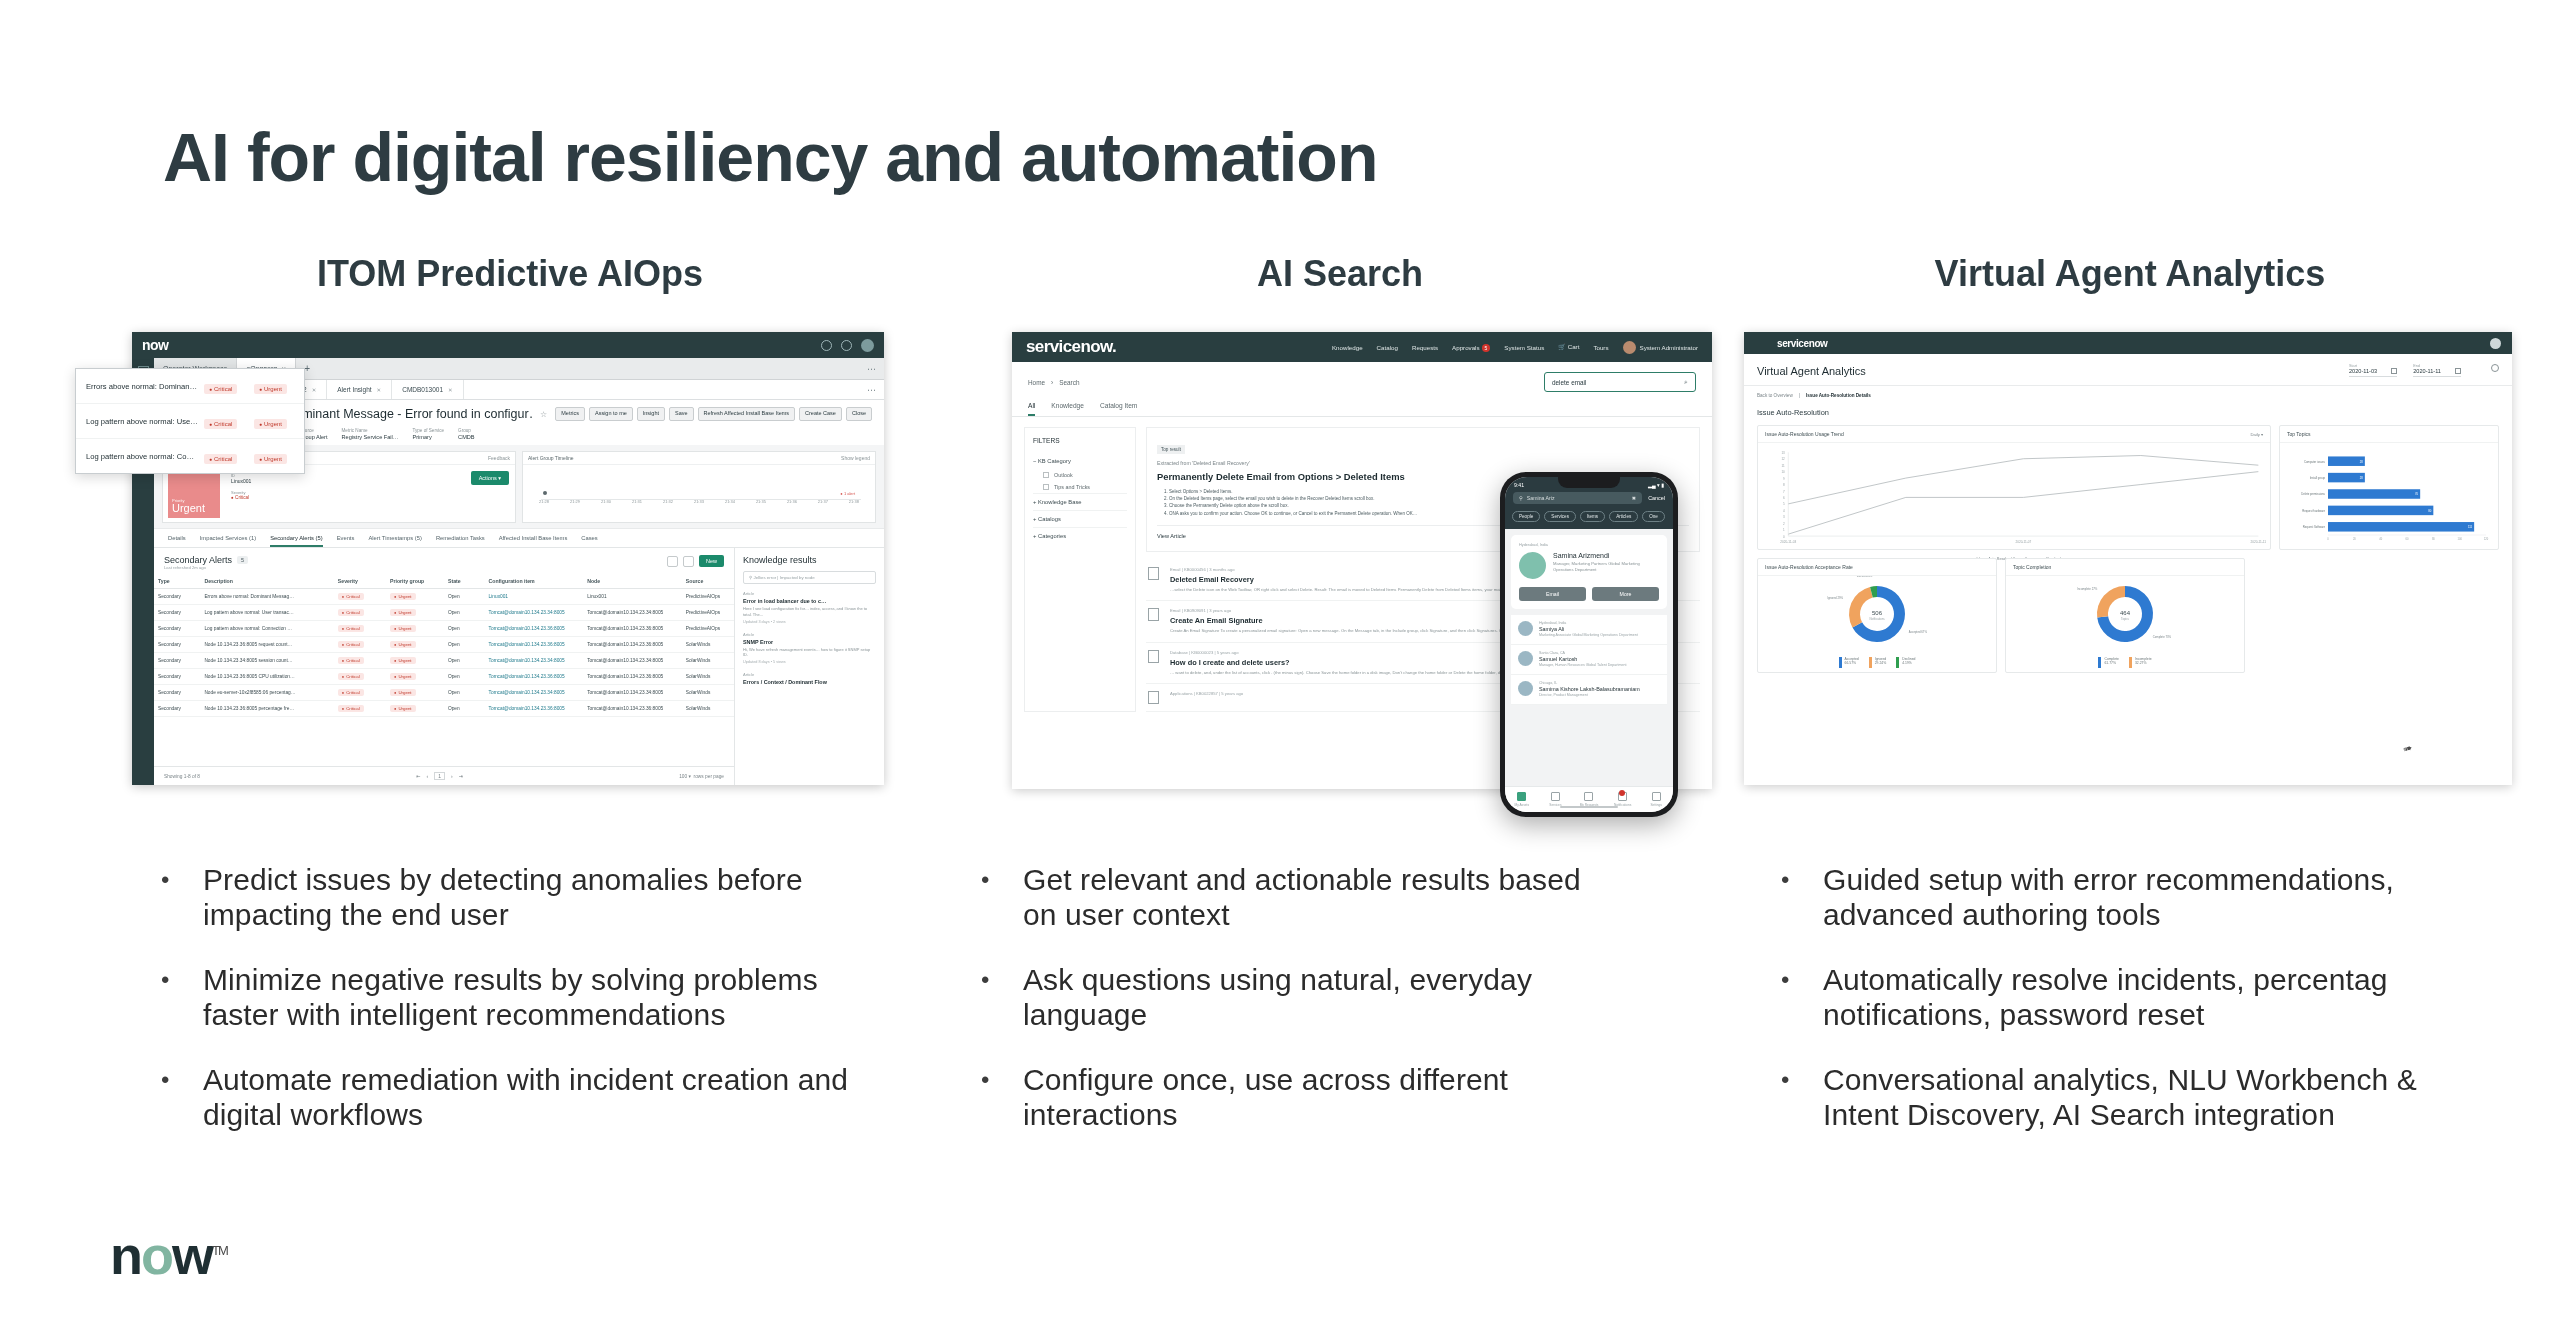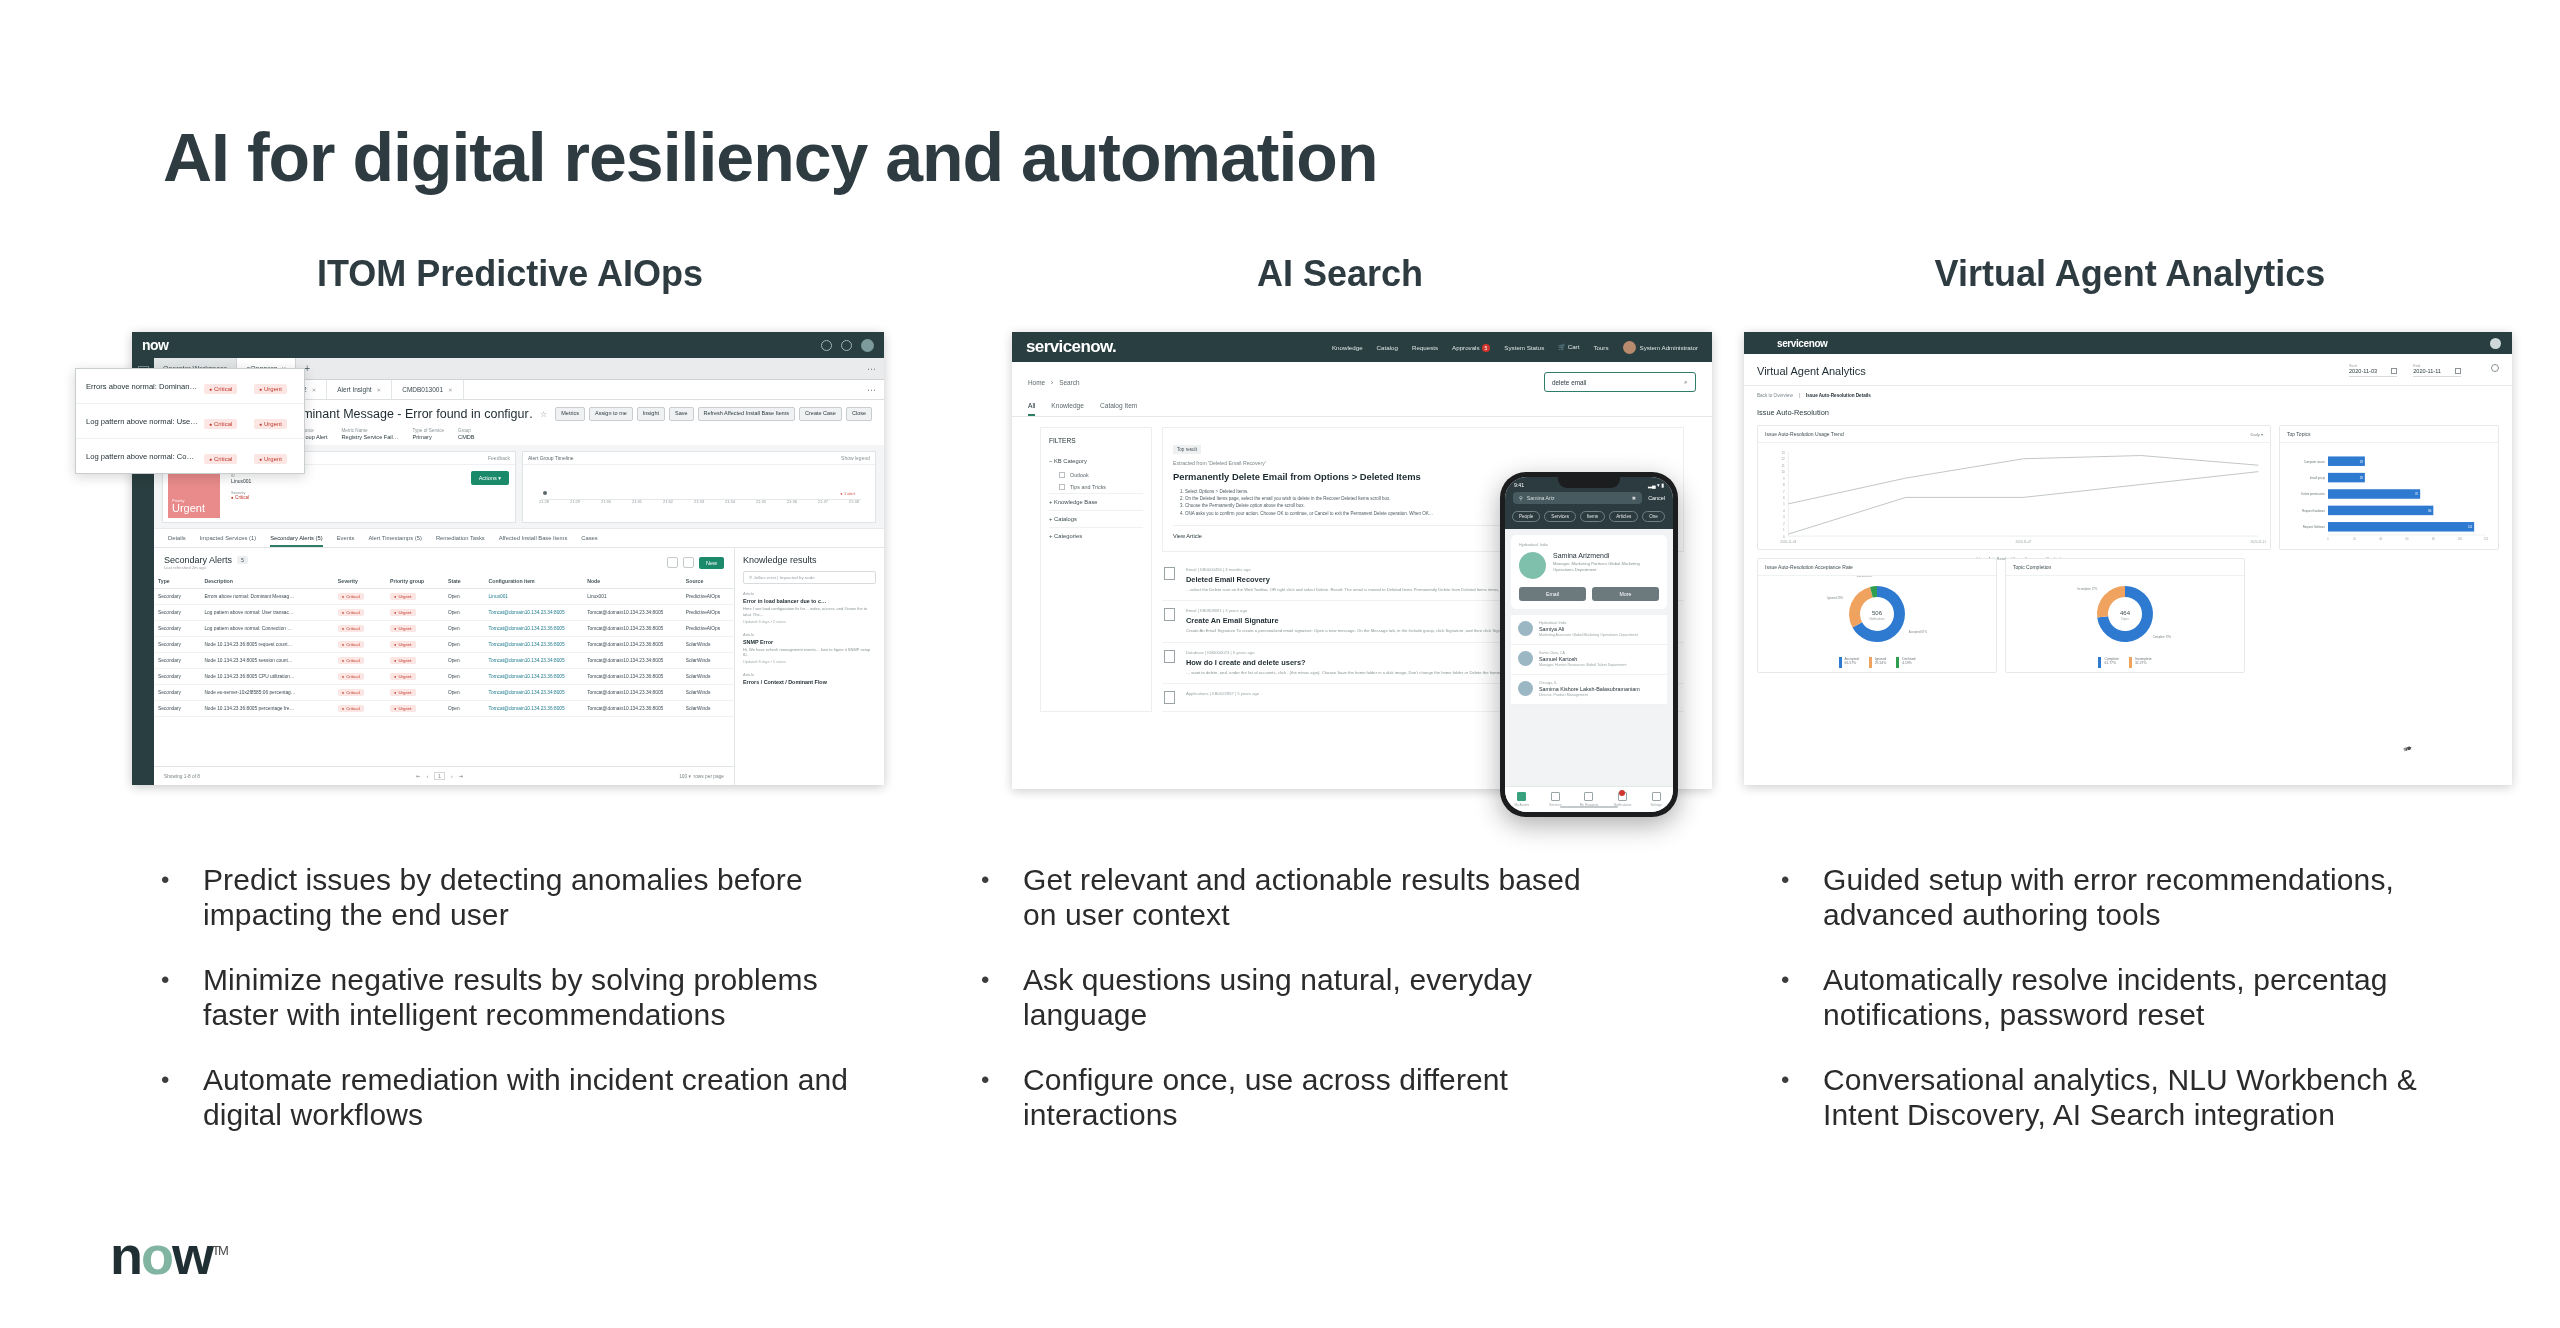--- a/index.html
+++ b/index.html
@@ -145,21 +145,21 @@
                   border-radius: 50%; background: #5d696d; }
   .timeline .mk2 { position: absolute; right: 20px; top: 26px; font-size: 4px; color: #d4504a; }
 
   .alerts-tabs { display: flex; gap: 14px; padding: 6px 14px 0; background: #fff;
                  border-top: 1px solid #e8eaeb; margin-top: 5px; }
   .alerts-tabs .at { font-size: 5.8px; color: #55646a; padding-bottom: 4px; white-space: nowrap; }
   .alerts-tabs .at.on { color: #1d2b30; border-bottom: 2px solid #2e7d68; }
 
   .sec-wrap { display: flex; background: #fff; flex: 1; min-height: 0; border-top: 1px solid #e3e6e7; }
   .sec-left { flex: 1; min-width: 0; display: flex; flex-direction: column; }
-  .sec-hdr { display: flex; align-items: center; padding: 7px 10px 4px; }
+  .sec-hdr { display: flex; align-items: flex-start; padding: 7px 10px 4px; }
   .sec-hdr .t { font-size: 9px; color: #1d2b30; }
   .sec-hdr .cnt { font-size: 5.5px; background: #eceff0; color: #46565b; border-radius: 2px;
                   padding: 1px 4px; margin-left: 5px; }
   .sec-hdr .sub { font-size: 4.2px; color: #99a3a6; }
   .sec-hdr .tools { margin-left: auto; display: flex; gap: 5px; align-items: center; }
   .sec-hdr .tools .ti { width: 11px; height: 11px; border: 1px solid #c5cacc; border-radius: 2px; }
   .sec-hdr .tools .newb { background: #1b8a6b; color: #fff; font-size: 5.5px; padding: 3px 7px; border-radius: 2px; }
 
   table.alerts { width: 100%; border-collapse: collapse; table-layout: fixed; }
   table.alerts th {
@@ -231,21 +231,21 @@
   .sp-search { margin-left: auto; display: flex; align-items: center;
                border: 1px solid #2e7d68; border-radius: 3px; padding: 5px 7px; width: 152px;
                background: #fff; }
   .sp-search .v { font-size: 6.4px; color: #2b3b40; }
   .sp-search .mag { margin-left: auto; font-size: 7px; color: #46565b; }
 
   .sp-tabs { display: flex; gap: 16px; padding: 10px 16px 0; border-bottom: 1px solid #e4e7e8; }
   .sp-tabs .t { font-size: 6.6px; color: #5d696d; padding-bottom: 5px; }
   .sp-tabs .t.on { color: #1d2b30; border-bottom: 2px solid #2e7d68; }
 
-  .sp-body { display: flex; gap: 10px; padding: 10px 28px; }
+  .sp-body { display: flex; gap: 10px; padding: 10px 12px; }
   .sp-filters { width: 112px; flex: 0 0 112px; border: 1px solid #eceeef; background: #fff; padding: 9px 8px; }
   .sp-filters .ft { font-size: 6.6px; color: #1d2b30; margin-bottom: 9px; font-weight: 400; }
   .sp-filters .grp { font-size: 5.8px; color: #3d4c51; padding: 5px 0; border-top: 1px solid #f0f2f2; }
   .sp-filters .grp.first { border-top: none; }
   .sp-filters .chk { display: flex; align-items: center; gap: 5px; font-size: 5.4px;
                      color: #5d696d; padding: 3px 0 3px 10px; }
   .sp-filters .chk .box { width: 6px; height: 6px; border: 1px solid #b9bfc1; }
 
   .sp-results { flex: 1; min-width: 0; }
   .topres { border: 1px solid #eceeef; background: #fff; padding: 9px 10px; margin-bottom: 8px; }

